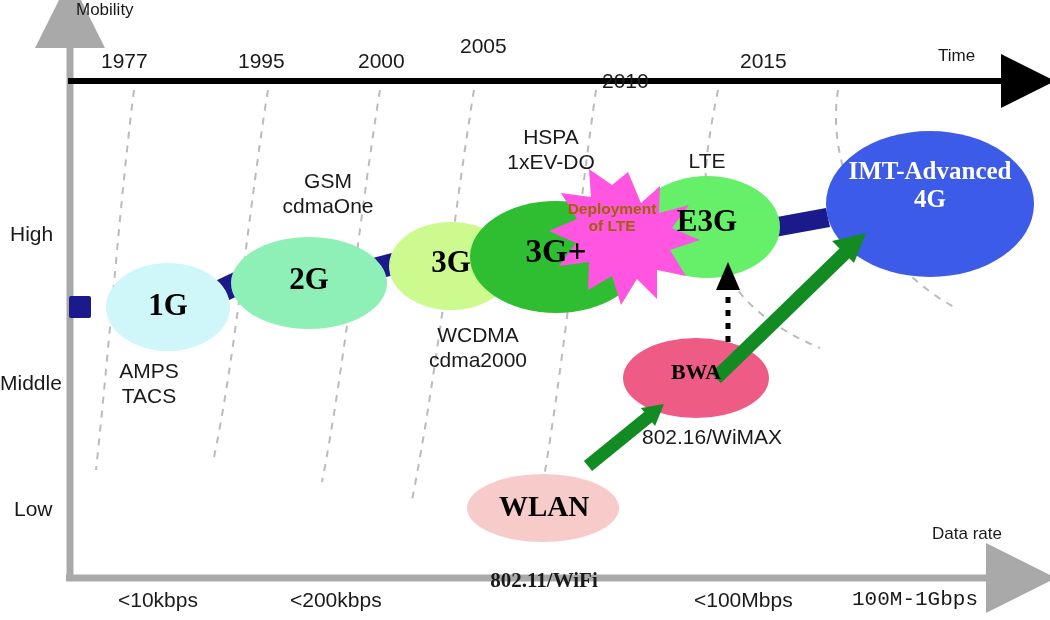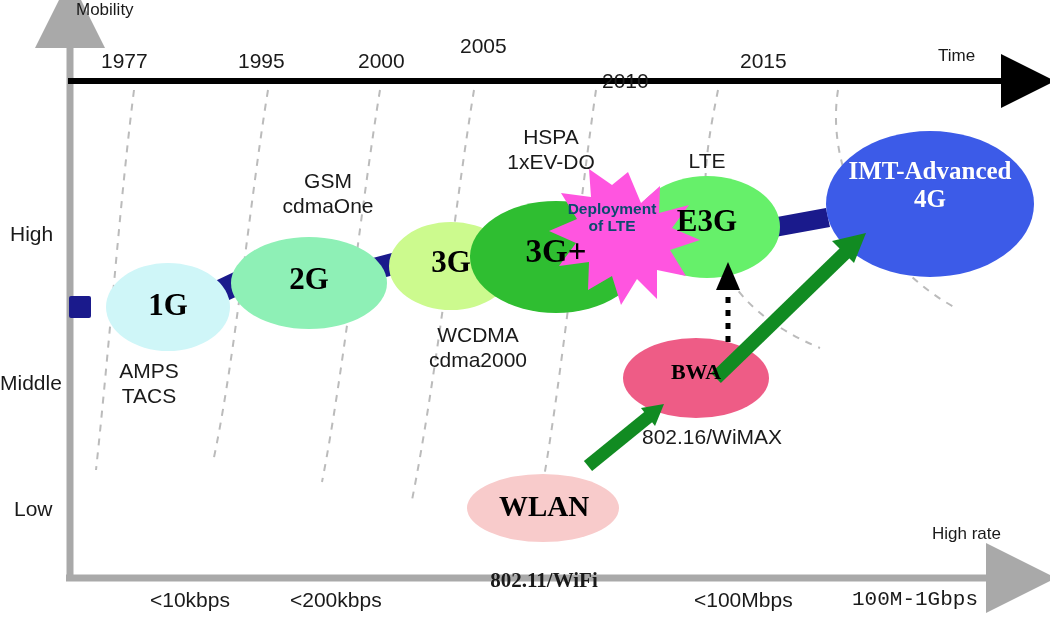--- a/index.html
+++ b/index.html
@@ -13,21 +13,21 @@
 
   .axis-name{font-size:17px;margin-left:48px;}
   .tick{font-size:21px;}
   .ylab{font-size:21px;}
   .rate{font-size:21px;}
   .tech{font-size:21px;line-height:25px;text-align:center;}
 
   .node-lbl{position:absolute;color:#000;font-family:"Liberation Serif",serif;font-weight:bold;
             text-align:center;white-space:pre;line-height:1.12;}
 
-  .burst-lbl{position:absolute;color:#0c4a6e;font-family:"Liberation Sans",sans-serif;
+  .burst-lbl{position:absolute;color:#a16207;font-family:"Liberation Sans",sans-serif;
              font-weight:bold;font-size:15.5px;text-align:center;line-height:17px;white-space:pre;}
 
   .white-lbl{color:#ffffff;text-shadow:0 0 1px rgba(0,0,0,.12);}
 </style>
 </head>
 <body>
 
 <div id="stage">
 
   <svg id="canvas" viewBox="0 0 1050 620">
@@ -96,34 +96,34 @@
     </g>
 
     <g>
       <line x1="716" y1="378" x2="848" y2="250" stroke="#118B22" stroke-width="14"></line>
       <polygon points="866,233 832,241 854,263" fill="#118B22"></polygon>
     </g>
   </svg>
 
   <div class="lbl sans axis-name" style="left:28px;top:0px;">Mobility</div>
   <div class="lbl sans axis-name" style="left:890px;top:46px;">Time</div>
-  <div class="lbl sans axis-name" style="left:884px;top:524px;">High rate</div>
+  <div class="lbl sans axis-name" style="left:884px;top:524px;">Data rate</div>
 
   <div class="lbl sans tick" style="left:101px;top:49px;">1977</div>
   <div class="lbl sans tick" style="left:238px;top:49px;">1995</div>
   <div class="lbl sans tick" style="left:358px;top:49px;text-align:center;">2000</div>
   <div class="lbl sans tick" style="left:452px;top:34px;margin-left:8px;">2005</div>
   <div class="lbl sans tick" style="left:602px;top:49px;margin-top:20px;">2010</div>
   <div class="lbl sans tick" style="left:740px;top:49px;">2015</div>
 
   <div class="lbl sans ylab" style="left:10px;top:222px;">High</div>
   <div class="lbl sans ylab" style="left:0px;top:371px;">Middle</div>
   <div class="lbl sans ylab" style="left:14px;top:497px;">Low</div>
 
-  <div class="lbl sans rate" style="left:118px;top:588px;margin-left:32px;">&lt;10kbps</div>
+  <div class="lbl sans rate" style="left:118px;top:588px;">&lt;10kbps</div>
   <div class="lbl sans rate" style="left:290px;top:588px;">&lt;200kbps</div>
   <div class="lbl sans rate" style="left:694px;top:588px;">&lt;100Mbps</div>
   <div class="lbl sans rate" style="left:852px;top:588px;font-family:Liberation Mono, monospace;">100M-1Gbps</div>
 
   <div class="lbl sans tech" style="left:273px;top:168px;width:110px;">GSM<br>cdmaOne</div>
   <div class="lbl sans tech" style="left:106px;top:358px;width:86px;">AMPS<br>TACS</div>
   <div class="lbl sans tech" style="left:406px;top:322px;width:144px;">WCDMA<br>cdma2000</div>
   <div class="lbl sans tech" style="left:481px;top:124px;width:140px;">HSPA<br>1xEV-DO</div>
   <div class="lbl sans tech" style="left:672px;top:148px;width:70px;">LTE</div>
   <div class="lbl sans tech" style="left:642px;top:424px;width:180px;text-align:left;">802.16/WiMAX</div>

